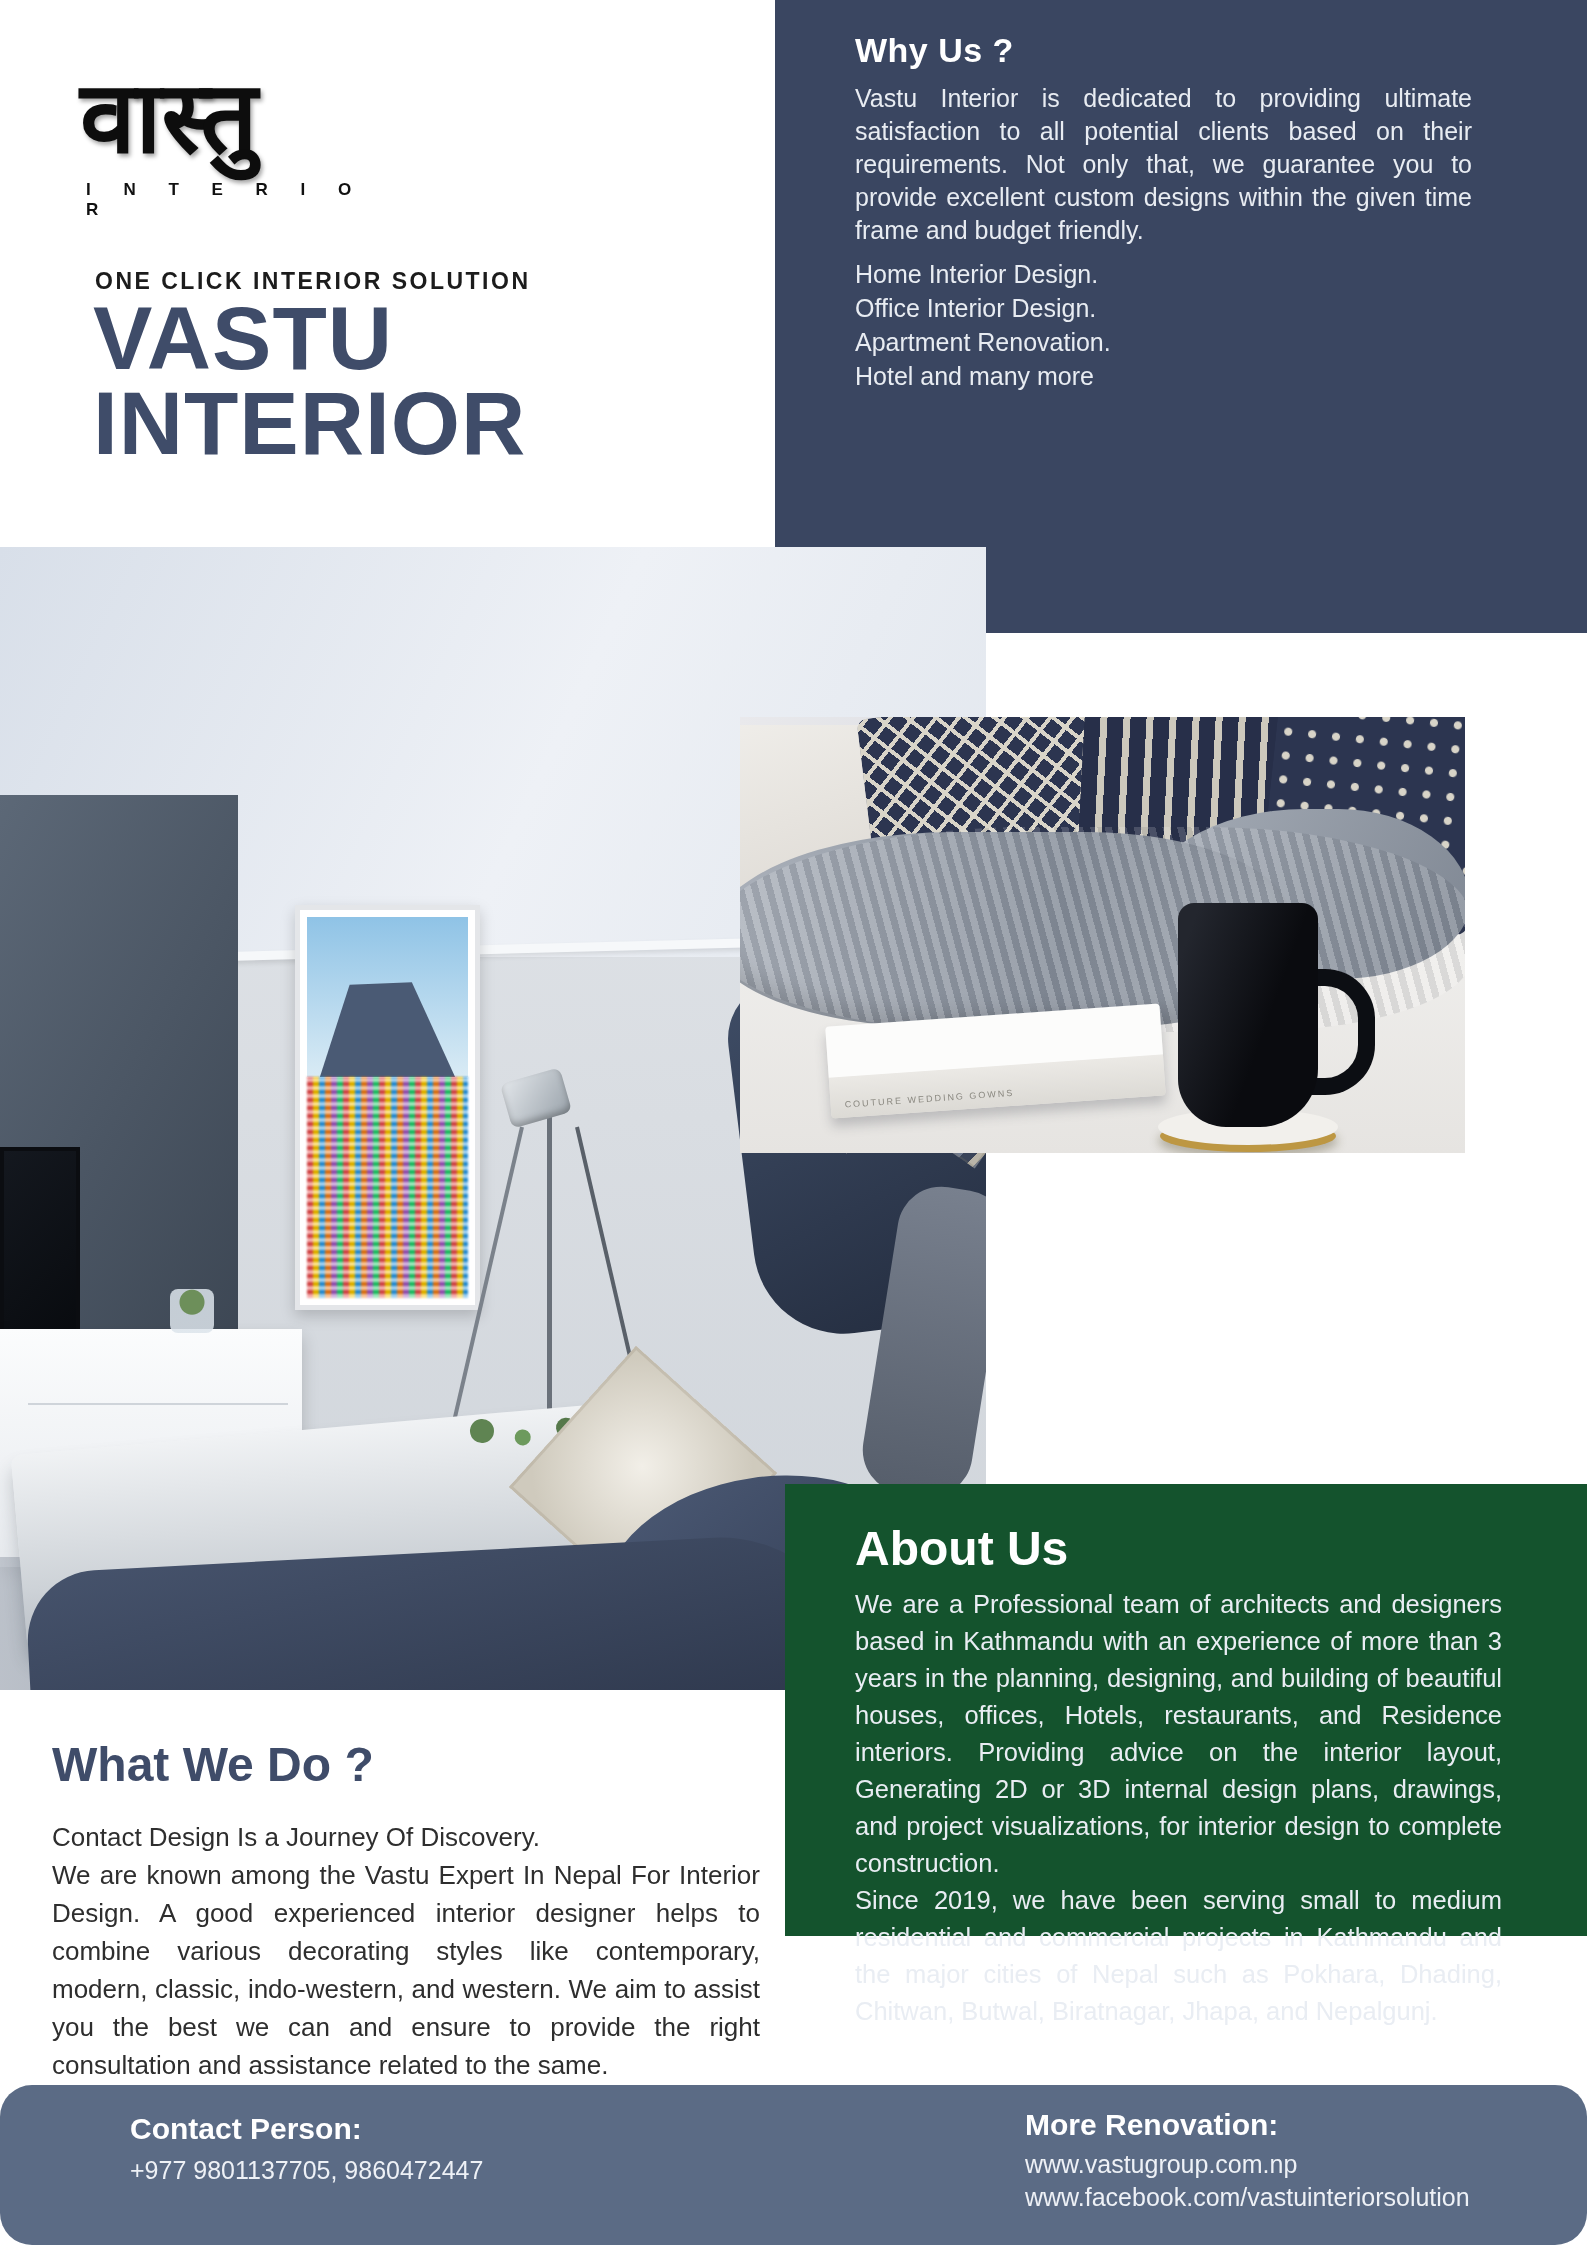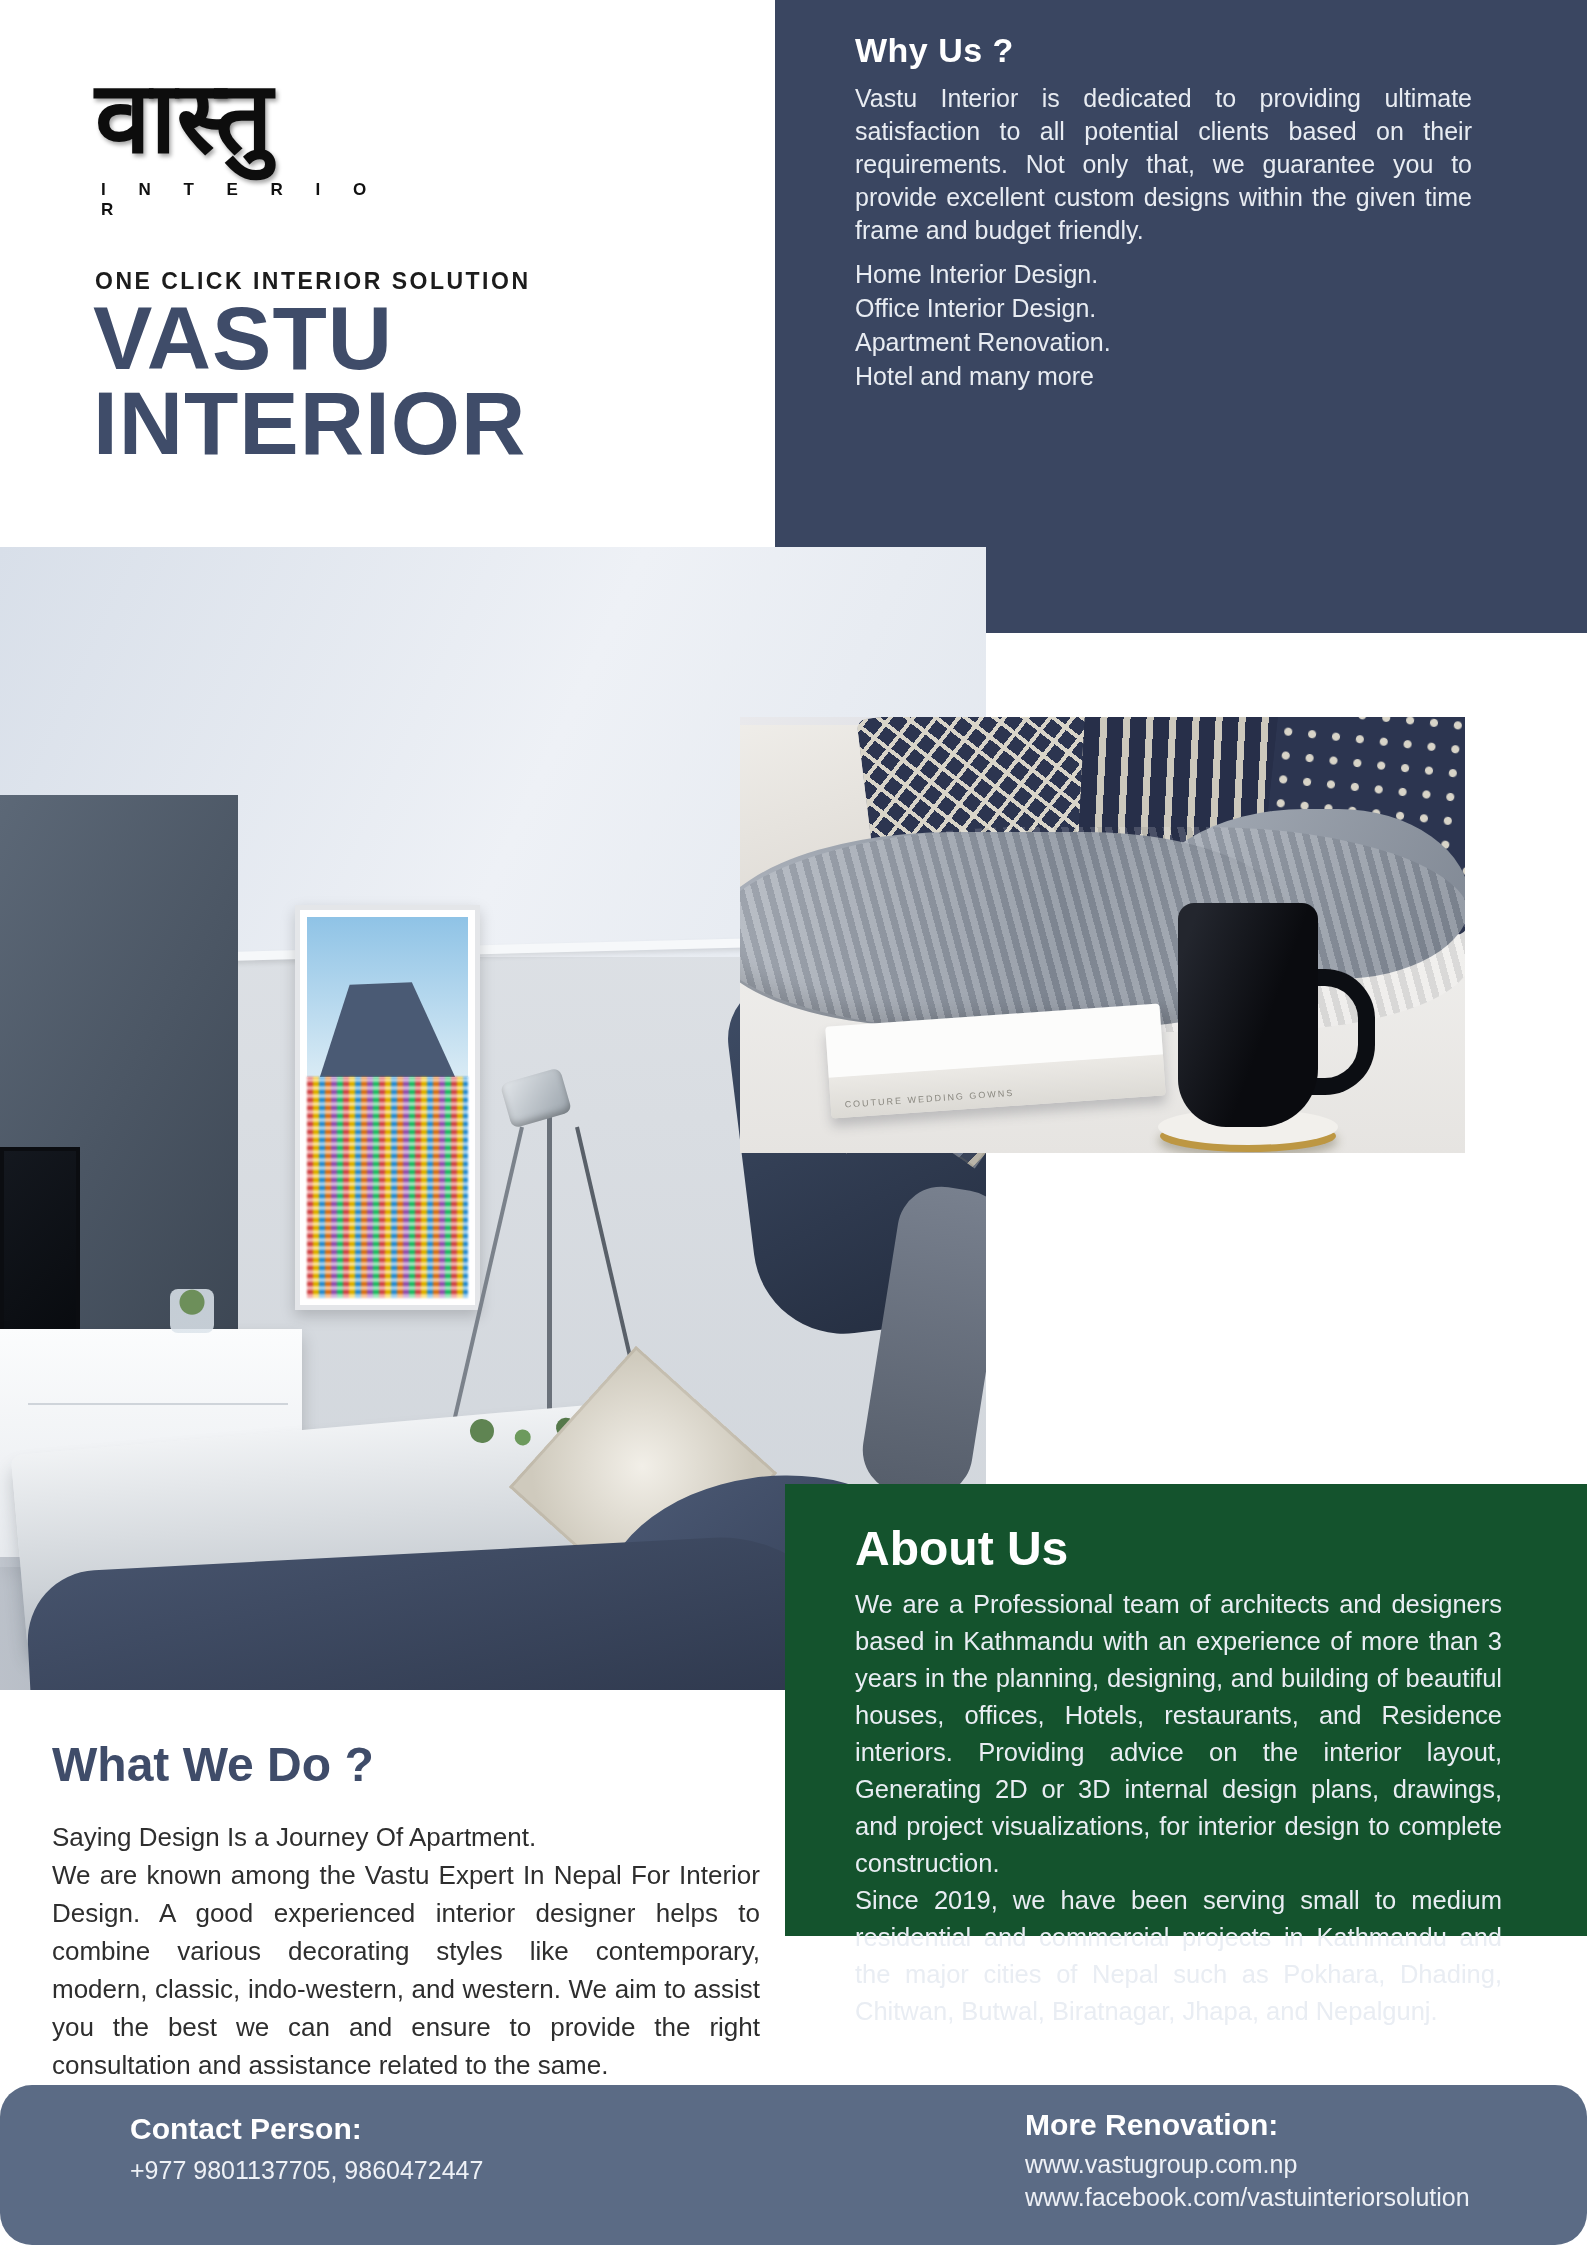--- a/index.html
+++ b/index.html
@@ -7,21 +7,21 @@
   .page{position:relative;width:1587px;height:2245px;background:#ffffff;overflow:hidden;}
 
   
   .top-panel{position:absolute;left:775px;top:0;width:812px;height:633px;background:#3a4661;box-sizing:border-box;padding:30px 115px 0 80px;}
   .panel-h{color:#ffffff;font-weight:bold;font-size:34px;line-height:40px;margin:0;letter-spacing:.5px;}
   .panel-body{color:#e8ecf2;font-size:25px;line-height:33px;text-align:justify;margin:12px 0 0 0;}
   .services-h{margin-top:66px;font-size:31px;}
   .services-list{list-style:none;margin:10px 0 0 0;padding:0;color:#e8ecf2;font-size:25px;line-height:34px;}
 
   
-  .logo{position:absolute;left:95px;top:58px;width:300px;color:#0d0d0d;}
+  .logo{position:absolute;left:80px;top:58px;width:300px;color:#0d0d0d;}
   .logo-dev{font-family:"DejaVu Sans", sans-serif;font-size:100px;line-height:120px;font-weight:bold;color:#0d0d0d;text-shadow:2px 3px 4px rgba(0,0,0,.35);}
   .logo-sub{font-size:17px;letter-spacing:14px;font-weight:bold;color:#111;margin-top:2px;margin-left:6px;}
   .tagline{position:absolute;left:95px;top:268px;font-size:23px;font-weight:bold;letter-spacing:2.5px;color:#1c1c1c;text-align:right;}
   .big-title{position:absolute;left:93px;top:296px;font-size:89px;line-height:85px;font-weight:800;color:#3f4c69;letter-spacing:1px;}
 
   
   .photo1{position:absolute;left:0;top:547px;width:986px;height:1143px;overflow:hidden;background:linear-gradient(180deg,#e3e6ea,#cfd4da);}
   .lr-ceiling{position:absolute;left:0;top:0;width:100%;height:410px;background:linear-gradient(115deg,#d8dfe9 0%,#eef1f6 55%,#e2e7ee 100%);}
   .lr-cornice{position:absolute;left:0;top:398px;width:100%;height:9px;background:#f6f8fa;box-shadow:0 3px 5px rgba(0,0,0,.10);transform:rotate(-1.5deg);}
   .lr-niche{position:absolute;left:0;top:248px;width:238px;height:600px;background:linear-gradient(120deg,#5c6877,#3b4552);}
@@ -163,21 +163,21 @@
   </div>
 
   <div class="about-panel">
     <h2 class="about-h">About Us</h2>
     <p class="about-body">We are a Professional team of architects and designers based in Kathmandu with an experience of more than 3 years in the planning, designing, and building of beautiful houses, offices, Hotels, restaurants, and Residence interiors. Providing advice on the interior layout, Generating 2D or 3D internal design plans, drawings, and project visualizations, for interior design to complete construction.</p>
     <p class="about-body p2">Since 2019, we have been serving small to medium residential and commercial projects in Kathmandu and the major cities of Nepal such as Pokhara, Dhading, Chitwan, Butwal, Biratnagar, Jhapa, and Nepalgunj.</p>
   </div>
 
   <div class="wwd">
     <h2 class="wwd-h">What We Do ?</h2>
-    <p class="wwd-body first">Saying Design Is a Journey Of Apartment.</p>
+    <p class="wwd-body first">Contact Design Is a Journey Of Discovery.</p>
     <p class="wwd-body rest">We are known among the Vastu Expert In Nepal For Interior Design. A good experienced interior designer helps to combine various decorating styles like contemporary, modern, classic, indo-western, and western. We aim to assist you the best we can and ensure to provide the right consultation and assistance related to the same.</p>
   </div>
 
   <div class="footer">
     <div class="f-left">
       <p class="f-h">Contact Person:</p>
       <p class="f-line">+977 9801137705, 9860472447</p>
     </div>
     <div class="f-right">
       <p class="f-h">More Renovation:</p>

